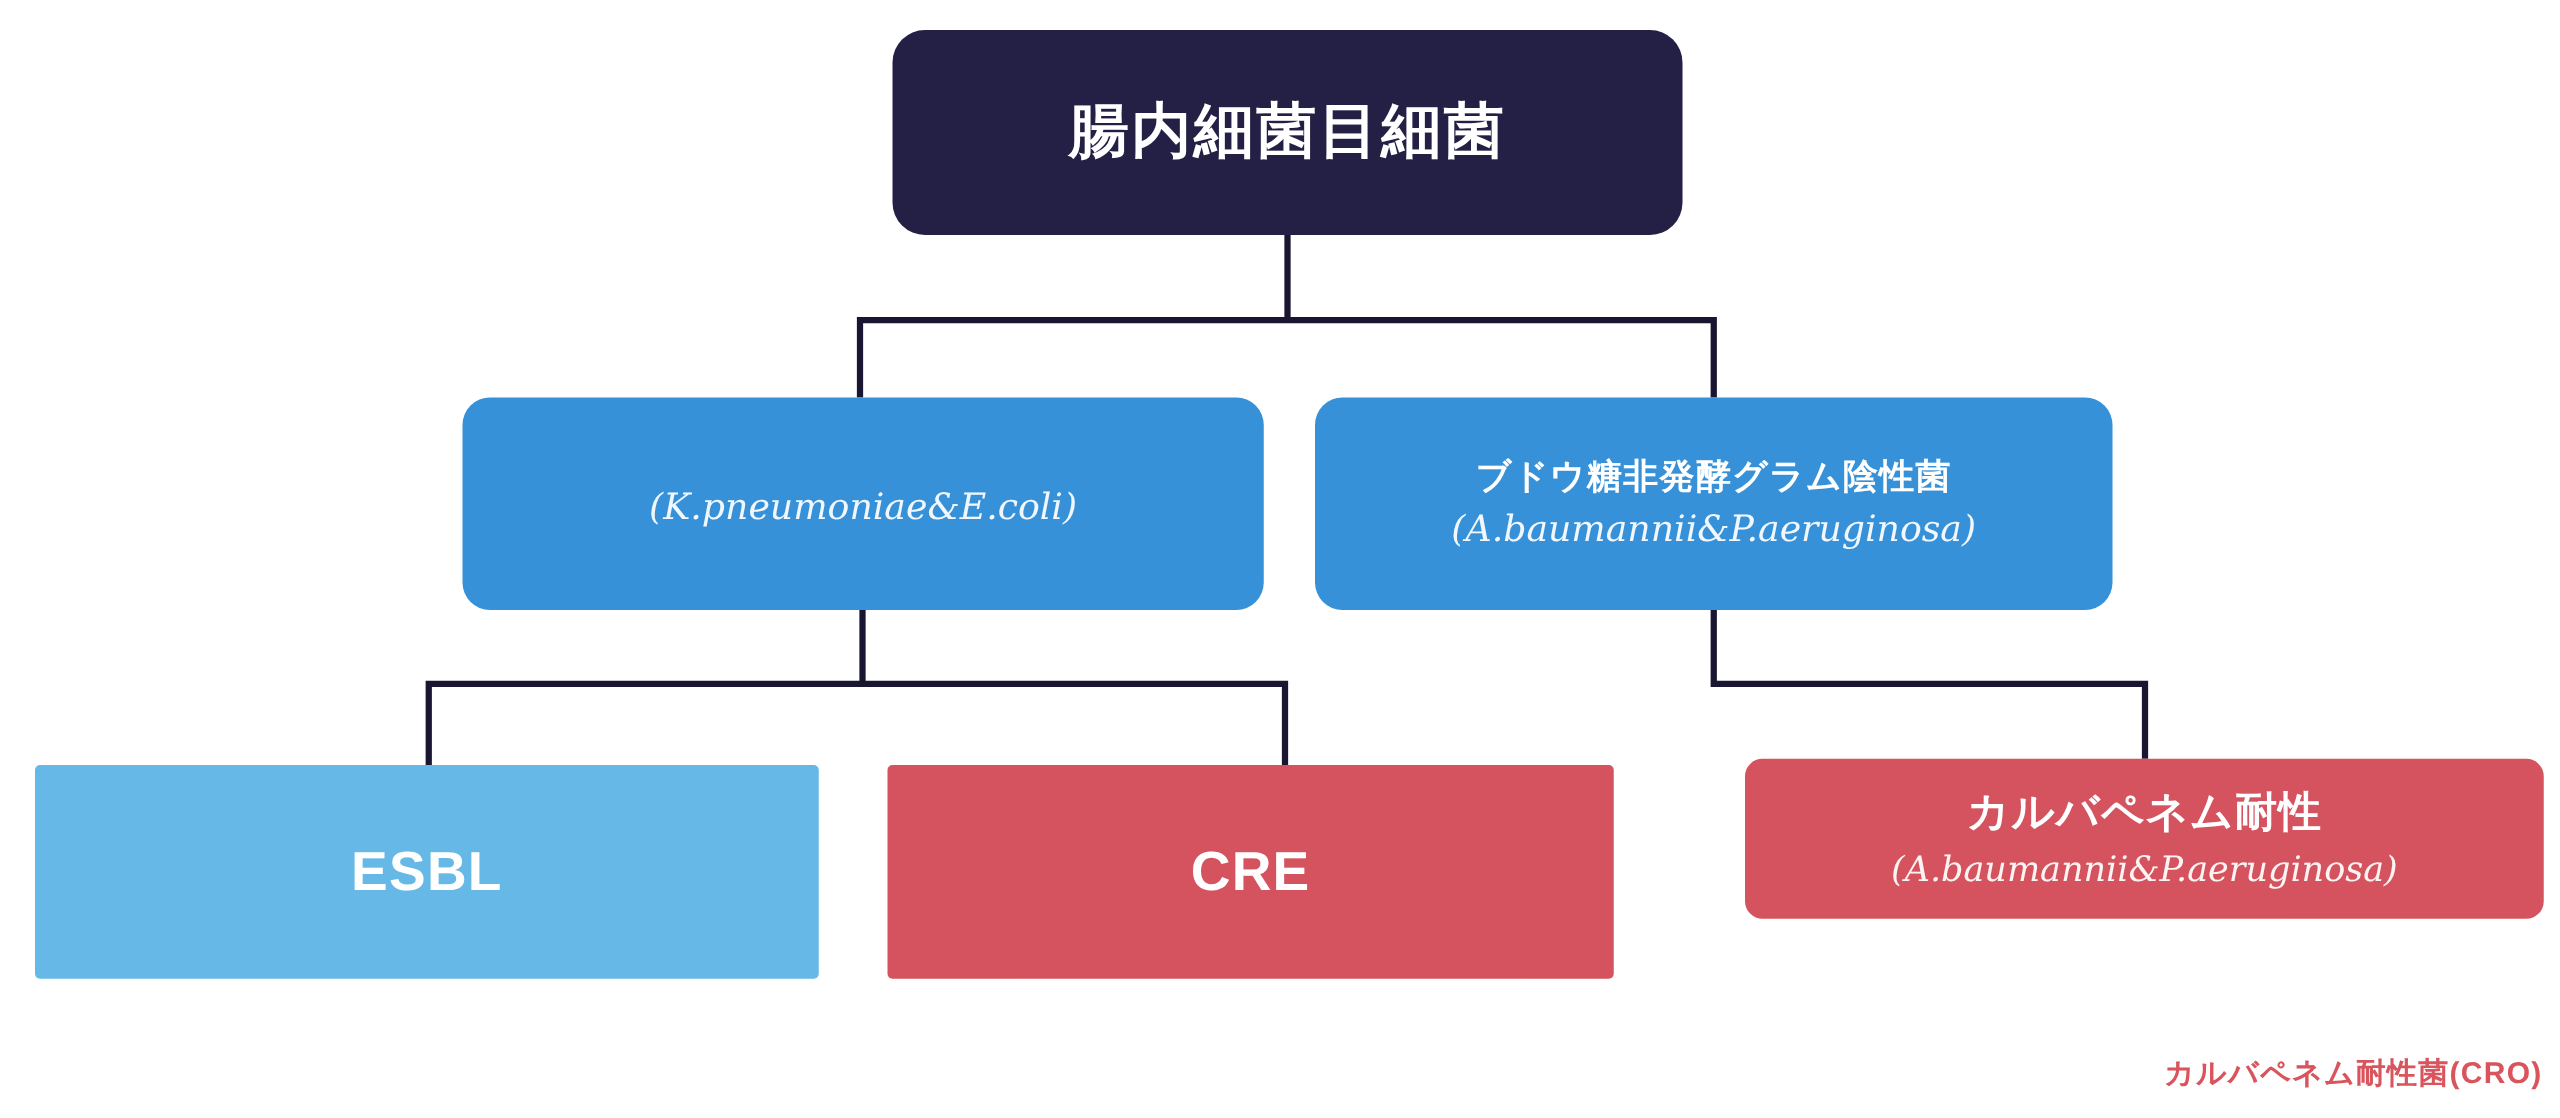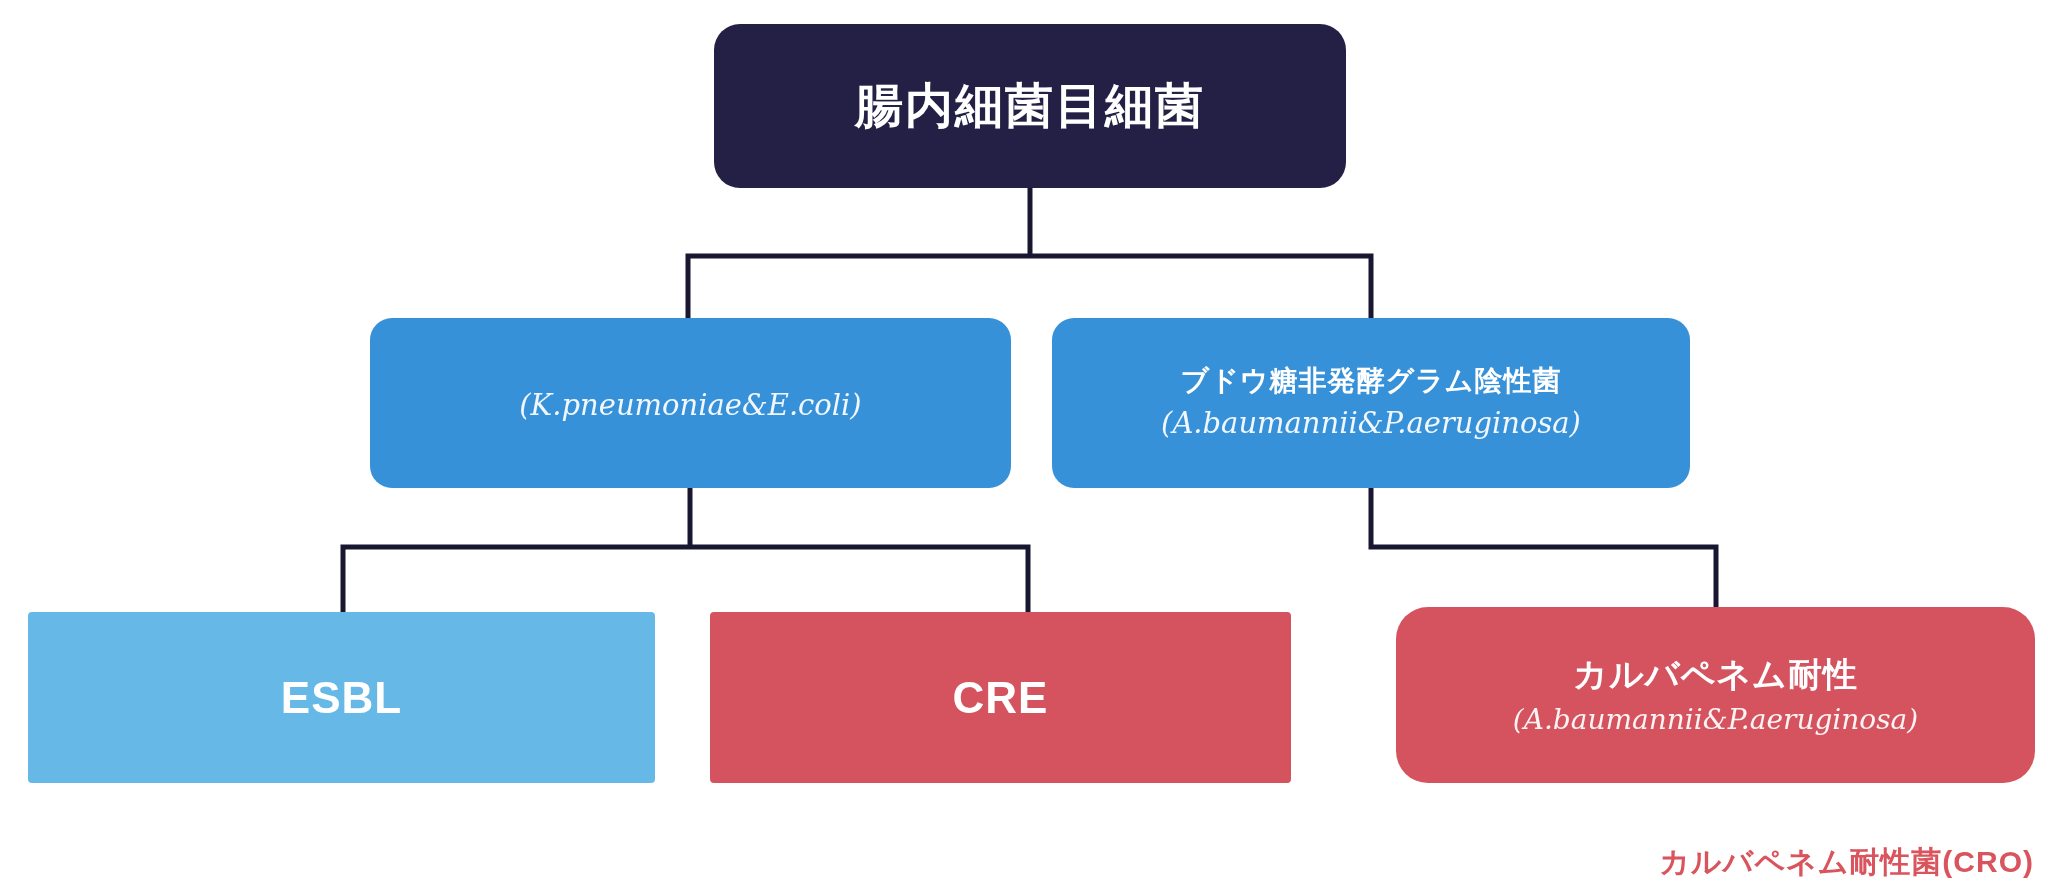--- a/index.html
+++ b/index.html
@@ -61,33 +61,33 @@
   .node-branch .label{font-size:28px;letter-spacing:1px;}
   .node-branch .sublabel{font-size:29px;margin-top:6px;}
   .node-leaf{
     border-radius:4px;
     top:612px;height:171px;
   }
   .node-esbl{left:28px;width:627px;background:var(--esbl-bg);}
   .node-cre{left:710px;width:581px;background:var(--resistant-bg);}
   .node-esbl .label,.node-cre .label{font-size:44px;letter-spacing:1px;}
   .node-carbapenem{
-    left:1396px;top:607px;width:639px;height:176px;
+    left:1396px;top:607px;width:639px;height:128px;
     background:var(--resistant-bg);
-    border-radius:32px;
+    border-radius:14px;
   }
   .node-carbapenem .label{font-size:34px;letter-spacing:1px;}
   .node-carbapenem .sublabel{font-size:28px;margin-top:6px;}
   .footnote{
     position:absolute;
     right:14px;
     top:842px;
     color:var(--footnote-text);
     font-weight:bold;
-    font-size:30px;
+    font-size:24px;
     letter-spacing:1px;
   }
 </style>
 </head>
 <body>
 
 <div class="stage">
 
   <svg class="connectors" viewBox="0 0 2048 894" xmlns="http://www.w3.org/2000/svg">
 

